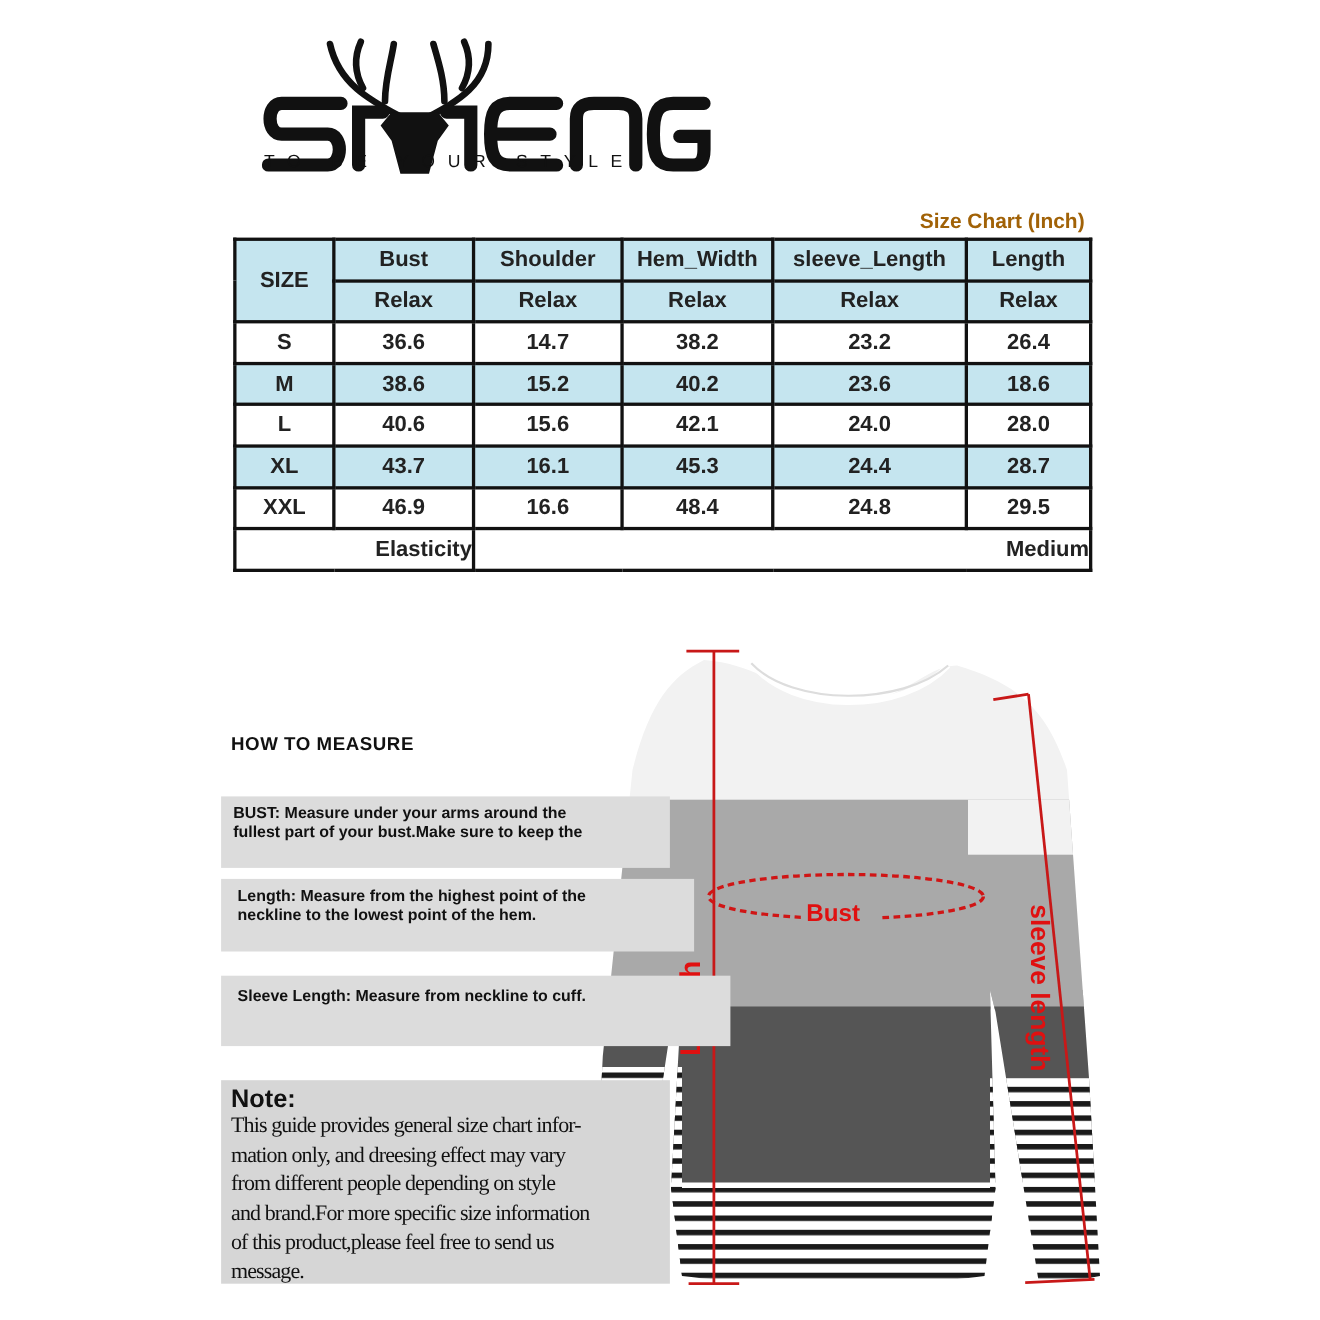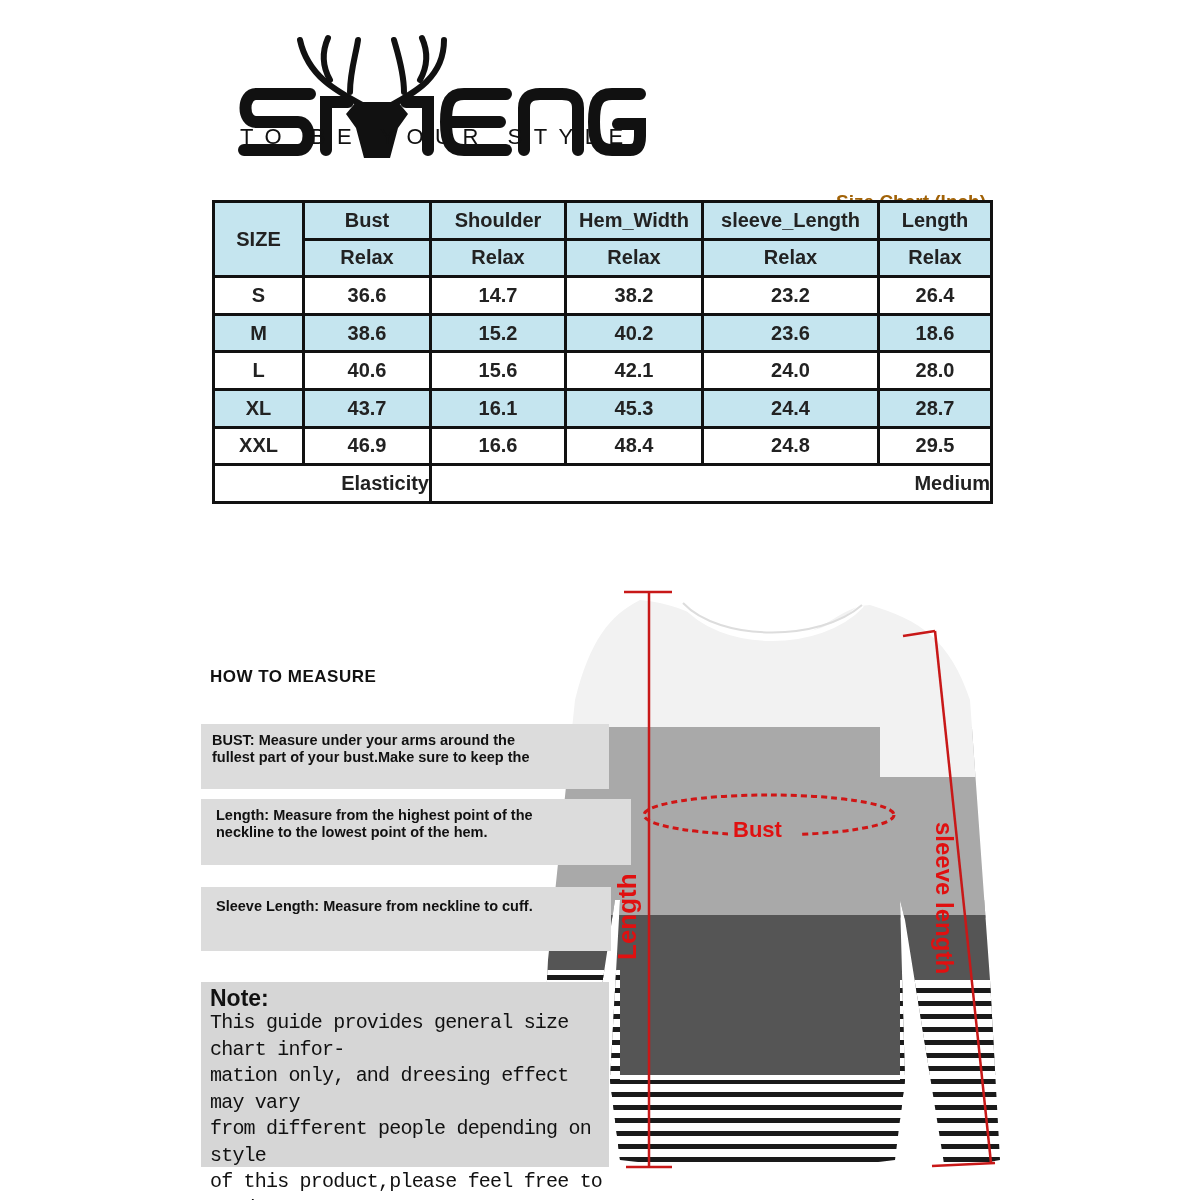--- a/index.html
+++ b/index.html
@@ -1,40 +1,40 @@
 <!DOCTYPE html>
 <html><head>
 <meta charset="utf-8">
 <style>
   html, body { margin:0; padding:0; background:#ffffff; }
   body { width:1200px; height:1200px; position:relative; overflow:hidden; font-family:"Liberation Sans", sans-serif; color:#111; }
 
   
   .logo { position:absolute; left:238px; top:32px; width:410px; height:130px; }
   .logo svg { position:absolute; left:0; top:0; }
-  .tagline { position:absolute; left:240px; top:124px; width:410px; font-size:22px; letter-spacing:11.5px; font-weight:400; color:#111; white-space:nowrap; }
+  .tagline { position:absolute; left:240px; top:139px; width:410px; font-size:16px; letter-spacing:11.5px; font-weight:400; color:#111; white-space:nowrap; }
 
   
   .chart-caption { position:absolute; right:214px; top:191px; font-size:19px; font-weight:700; color:#a16207; }
-  .size-table { position:absolute; left:212px; top:200px; border-collapse:collapse; width:778px; table-layout:fixed; }
+  .size-table { position:absolute; left:212px; top:216px; border-collapse:collapse; width:778px; table-layout:fixed; }
   .size-table td { border:3px solid #111; text-align:center; font-weight:700; font-size:20px; height:34.6px; padding:0; color:#222; }
   .size-table tr.head td, .size-table tr.blue td { background:#c5e5ef; }
   .size-table tr.white td { background:#ffffff; }
   .size-table tr.elastic td { background:#fff;text-align:right; }
 
   
   .htm-title { position:absolute; left:210px; top:667px; font-size:17px; font-weight:900; letter-spacing:0.5px; color:#111; }
   .guide-box { position:absolute; left:201px; background:#dcdcdc; font-weight:900; font-size:14.5px; line-height:17px; color:#111; }
   .guide-box span { display:block; }
   .box-bust { top:708px; width:408px; height:65px; padding:8px 0 0 11px; box-sizing:border-box;margin-top:16px; }
   .box-length { top:799px; width:430px; height:66px; padding:8px 0 0 15px; box-sizing:border-box; }
-  .box-sleeve { top:887px; width:410px; height:64px; padding:11px 0 0 15px; box-sizing:border-box; }
+  .box-sleeve { top:887px; width:463px; height:64px; padding:11px 0 0 15px; box-sizing:border-box; }
   .box-note { top:982px; width:408px; height:185px; padding:4px 0 0 9px; box-sizing:border-box; font-weight:400; background:#d6d6d6; }
   .note-title { font-size:23px; font-weight:900; line-height:24px; }
-  .note-body { font-size:20px; line-height:26.5px; font-family:Liberation Mono, monospace; letter-spacing:-0.8px; }
+  .note-body { font-size:20px; line-height:26.5px; font-family:Liberation Serif, serif; letter-spacing:-0.8px; }
 
   
   .garment { position:absolute; left:0; top:0; width:1200px; height:1200px; pointer-events:none; }
   .garment * { pointer-events:auto; }
   .measure-label { position:absolute; color:#e01010; font-weight:900; font-family:"Liberation Sans", sans-serif; }
   .lbl-bust { left:733px; top:817px; font-size:22px; }
   .lbl-length { left:612px; top:960px; font-size:26px; transform:rotate(-90deg); transform-origin:left top; }
   .lbl-sleeve { left:933px; top:822px; font-size:24px; transform:rotate(90deg); transform-origin:left top; left:958px; white-space:nowrap; }
 </style>
 </head>
@@ -202,15 +202,16 @@
 
 <div class="guide-box box-sleeve">
   <span>Sleeve Length: Measure from neckline to cuff.</span>
 </div>
 
 <div class="guide-box box-note">
   <span class="note-title">Note:</span>
   <span class="note-body">This guide provides general size chart infor-</span>
   <span class="note-body">mation only, and dreesing effect may vary</span>
   <span class="note-body">from different people depending on style</span>
+  <span class="note-body">and brand.For more specific size information</span>
   <span class="note-body">of this product,please feel free to send us</span>
   <span class="note-body">message.</span>
 </div>
 
 </body></html>

